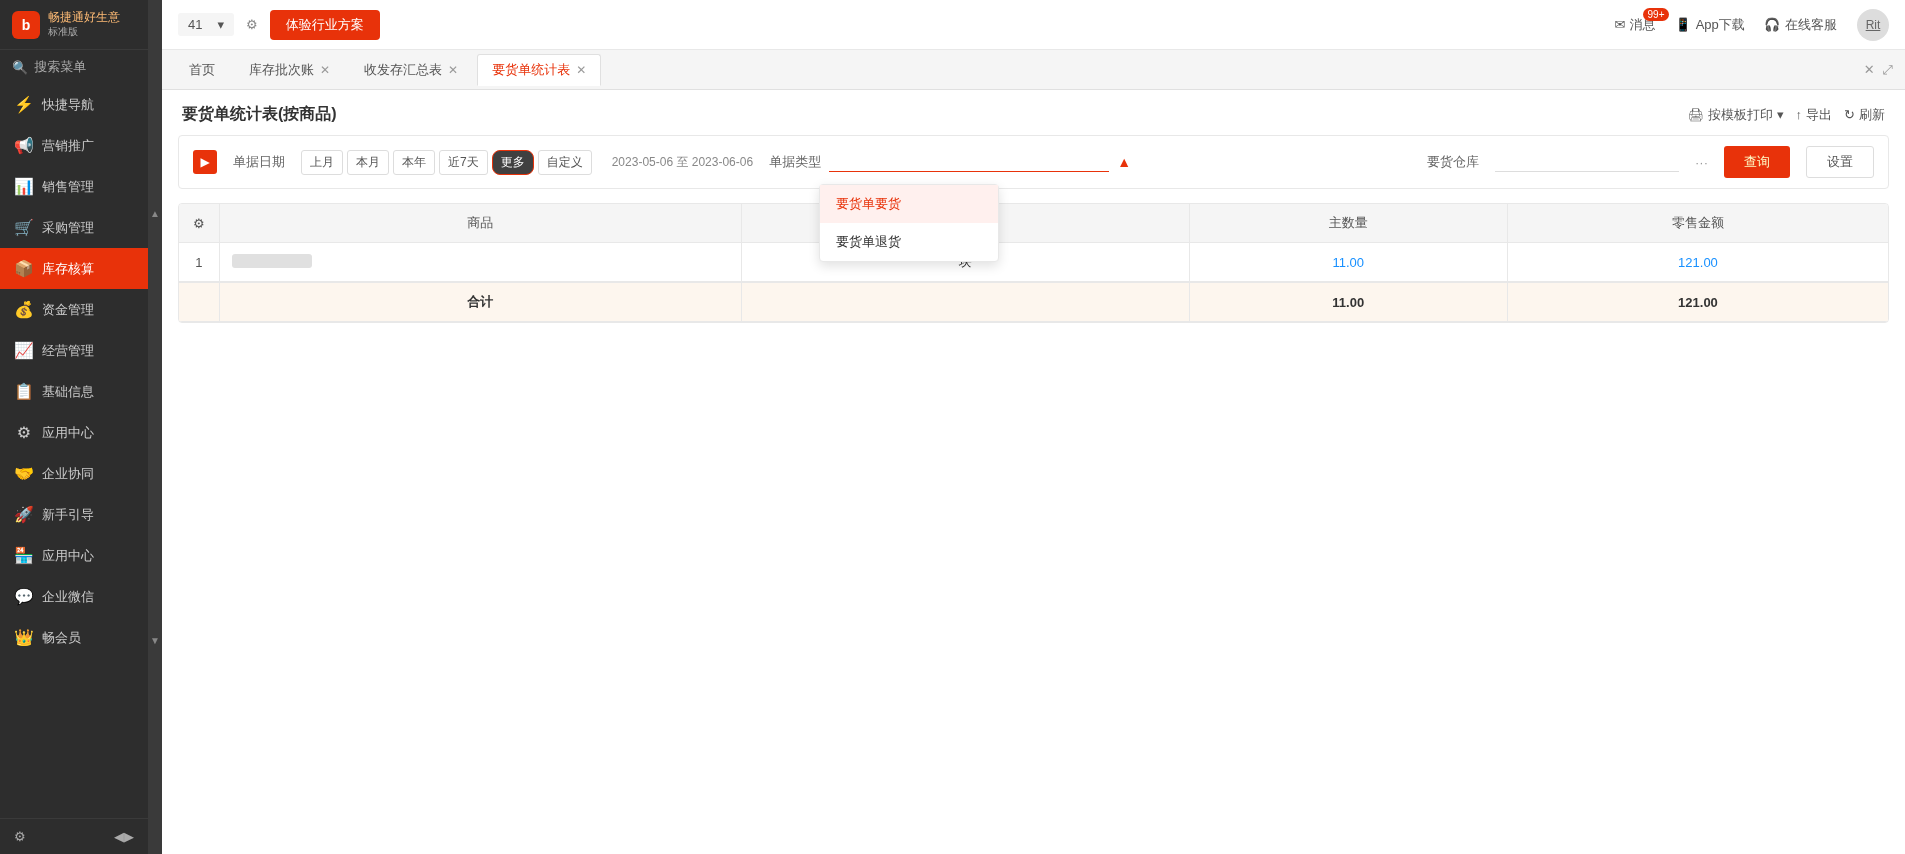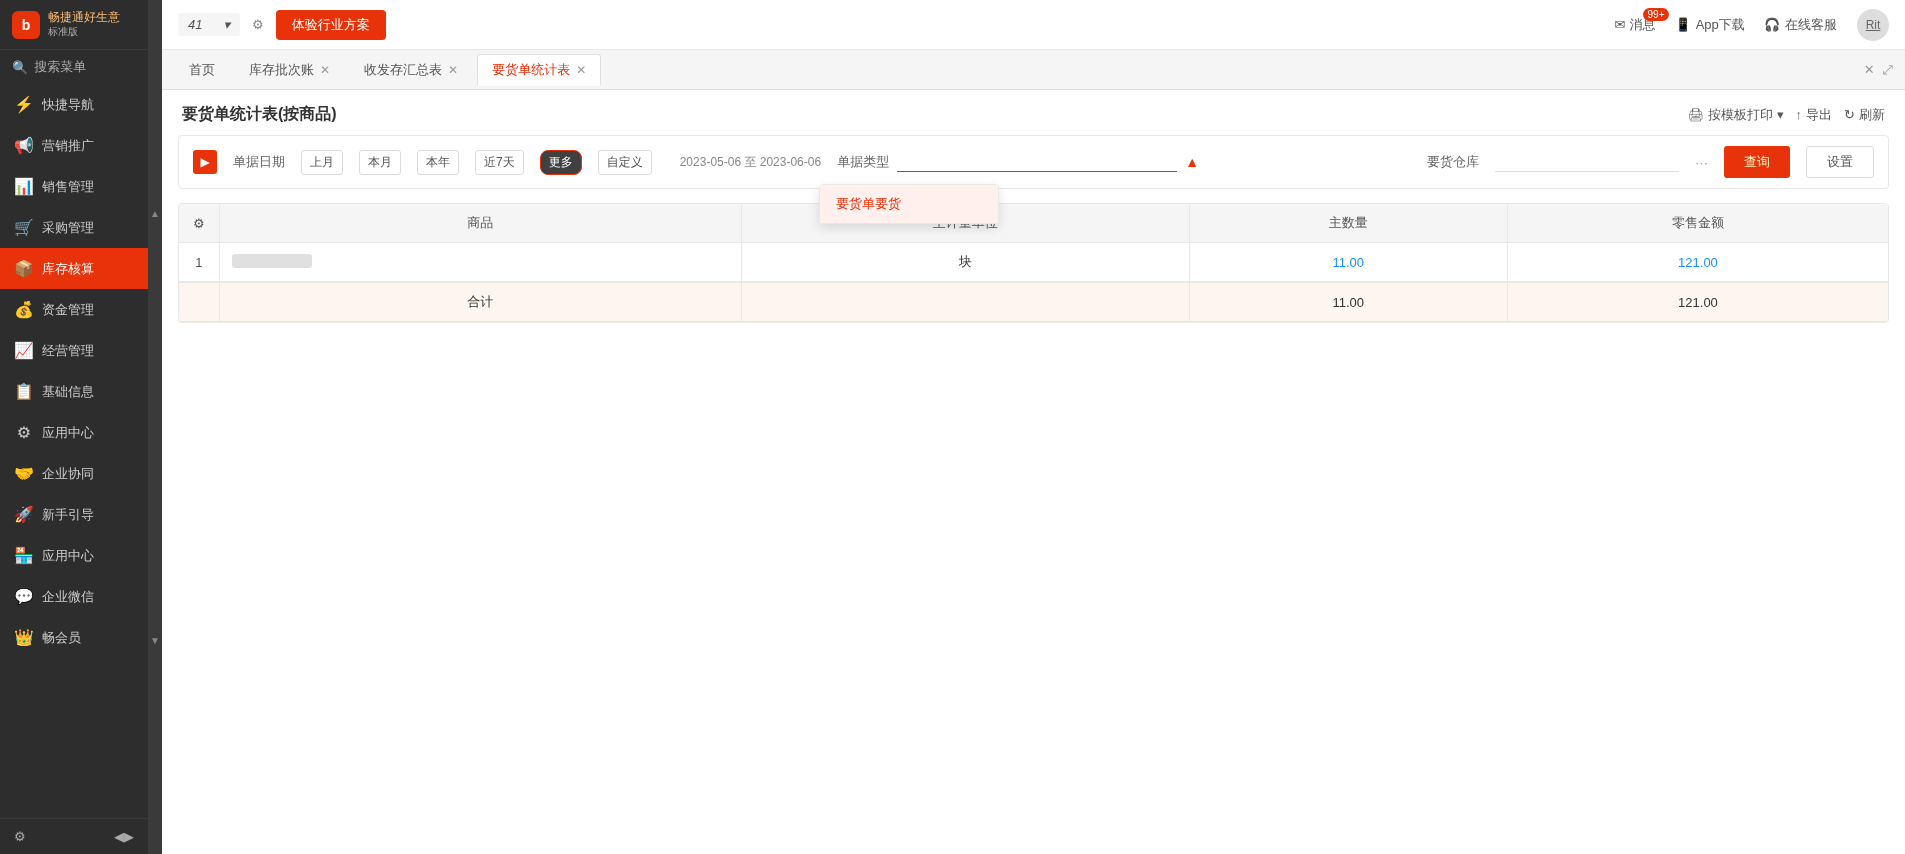--- a/index.html
+++ b/index.html
@@ -104,28 +104,27 @@
       display: flex;
       align-items: center;
       padding: 0 16px;
       border-bottom: 1px solid #e8e8e8;
       gap: 12px;
       flex-shrink: 0;
     }
     .topbar-company {
       display: flex;
       align-items: center;
-      gap: 21px;
+      gap: 15px;
       font-size: 13px;
       color: #555;
       background: #f5f5f5;
       padding: 4px 10px;
       border-radius: 3px;
       cursor: pointer;
-      font-style: italic;
     }
     .topbar-btn-trial {
       background: #e8320a;
       color: white;
       border: none;
       padding: 6px 16px;
       border-radius: 4px;
       cursor: pointer;
       font-size: 13px;
     }
@@ -256,32 +255,32 @@
       color: white;
       border-radius: 3px;
       display: flex;
       align-items: center;
       justify-content: center;
       cursor: pointer;
       font-size: 12px;
       flex-shrink: 0;
     }
     .filter-label { color: #666; font-size: 13px; flex-shrink: 0; }
-    .date-btns { display: flex; align-items: center; gap: 16px; }
+    .date-btns { display: flex; align-items: center; gap: 4px; }
     .date-btn {
       padding: 3px 8px;
       border: 1px solid #ddd;
       border-radius: 3px;
       cursor: pointer;
       font-size: 12px;
       color: #555;
       background: white;
     }
     .date-btn.more { background: #404040; color: white; border-color: #e8320a; border-radius: 8px; }
-    .date-range-text { font-size: 12px; color: #888; margin-left: 12px; }
+    .date-range-text { font-size: 12px; color: #888; margin-left: 4px; }
 
     .filter-select-container {
       display: flex;
       align-items: center;
       gap: 8px;
       flex: 1;
     }
     .filter-select-label { color: #666; font-size: 13px; flex-shrink: 0; }
     .filter-select-input {
       flex: 1;
@@ -394,21 +393,21 @@
       border-radius: 3px;
     }
     .cell-link { color: #1890ff; cursor: pointer; }
 
     
     .table-footer {
       background: #fdf6ee;
       border-top: 2px solid #e8e8e8;
     }
     .table-footer td {
-      font-weight: 400;
+      font-weight: 700;
       color: #333;
       border-right: 1px solid #e8e8e8;
     }
     .table-footer td:last-child { border-right: none; }
 
     
     .gear-th {
       display: flex;
       align-items: center;
       justify-content: center;
@@ -597,20 +596,21 @@
 
       <span class="filter-warehouse-label">要货仓库</span>
       <input class="filter-warehouse-input" type="text" value="" style="">
       <span class="filter-more-icon">···</span>
 
       <button class="btn-query">查询</button>
       <button class="btn-settings">设置</button>
 
       <div class="dropdown-overlay">
         <div class="dropdown-item selected">要货单要货</div>
+        <div class="dropdown-item">要货单退货</div>
       </div>
     </div>
 
     <div class="table-container">
       <table class="table">
         <thead>
           <tr>
             <th class="settings-col">
               <div class="gear-th">⚙</div>
             </th>

